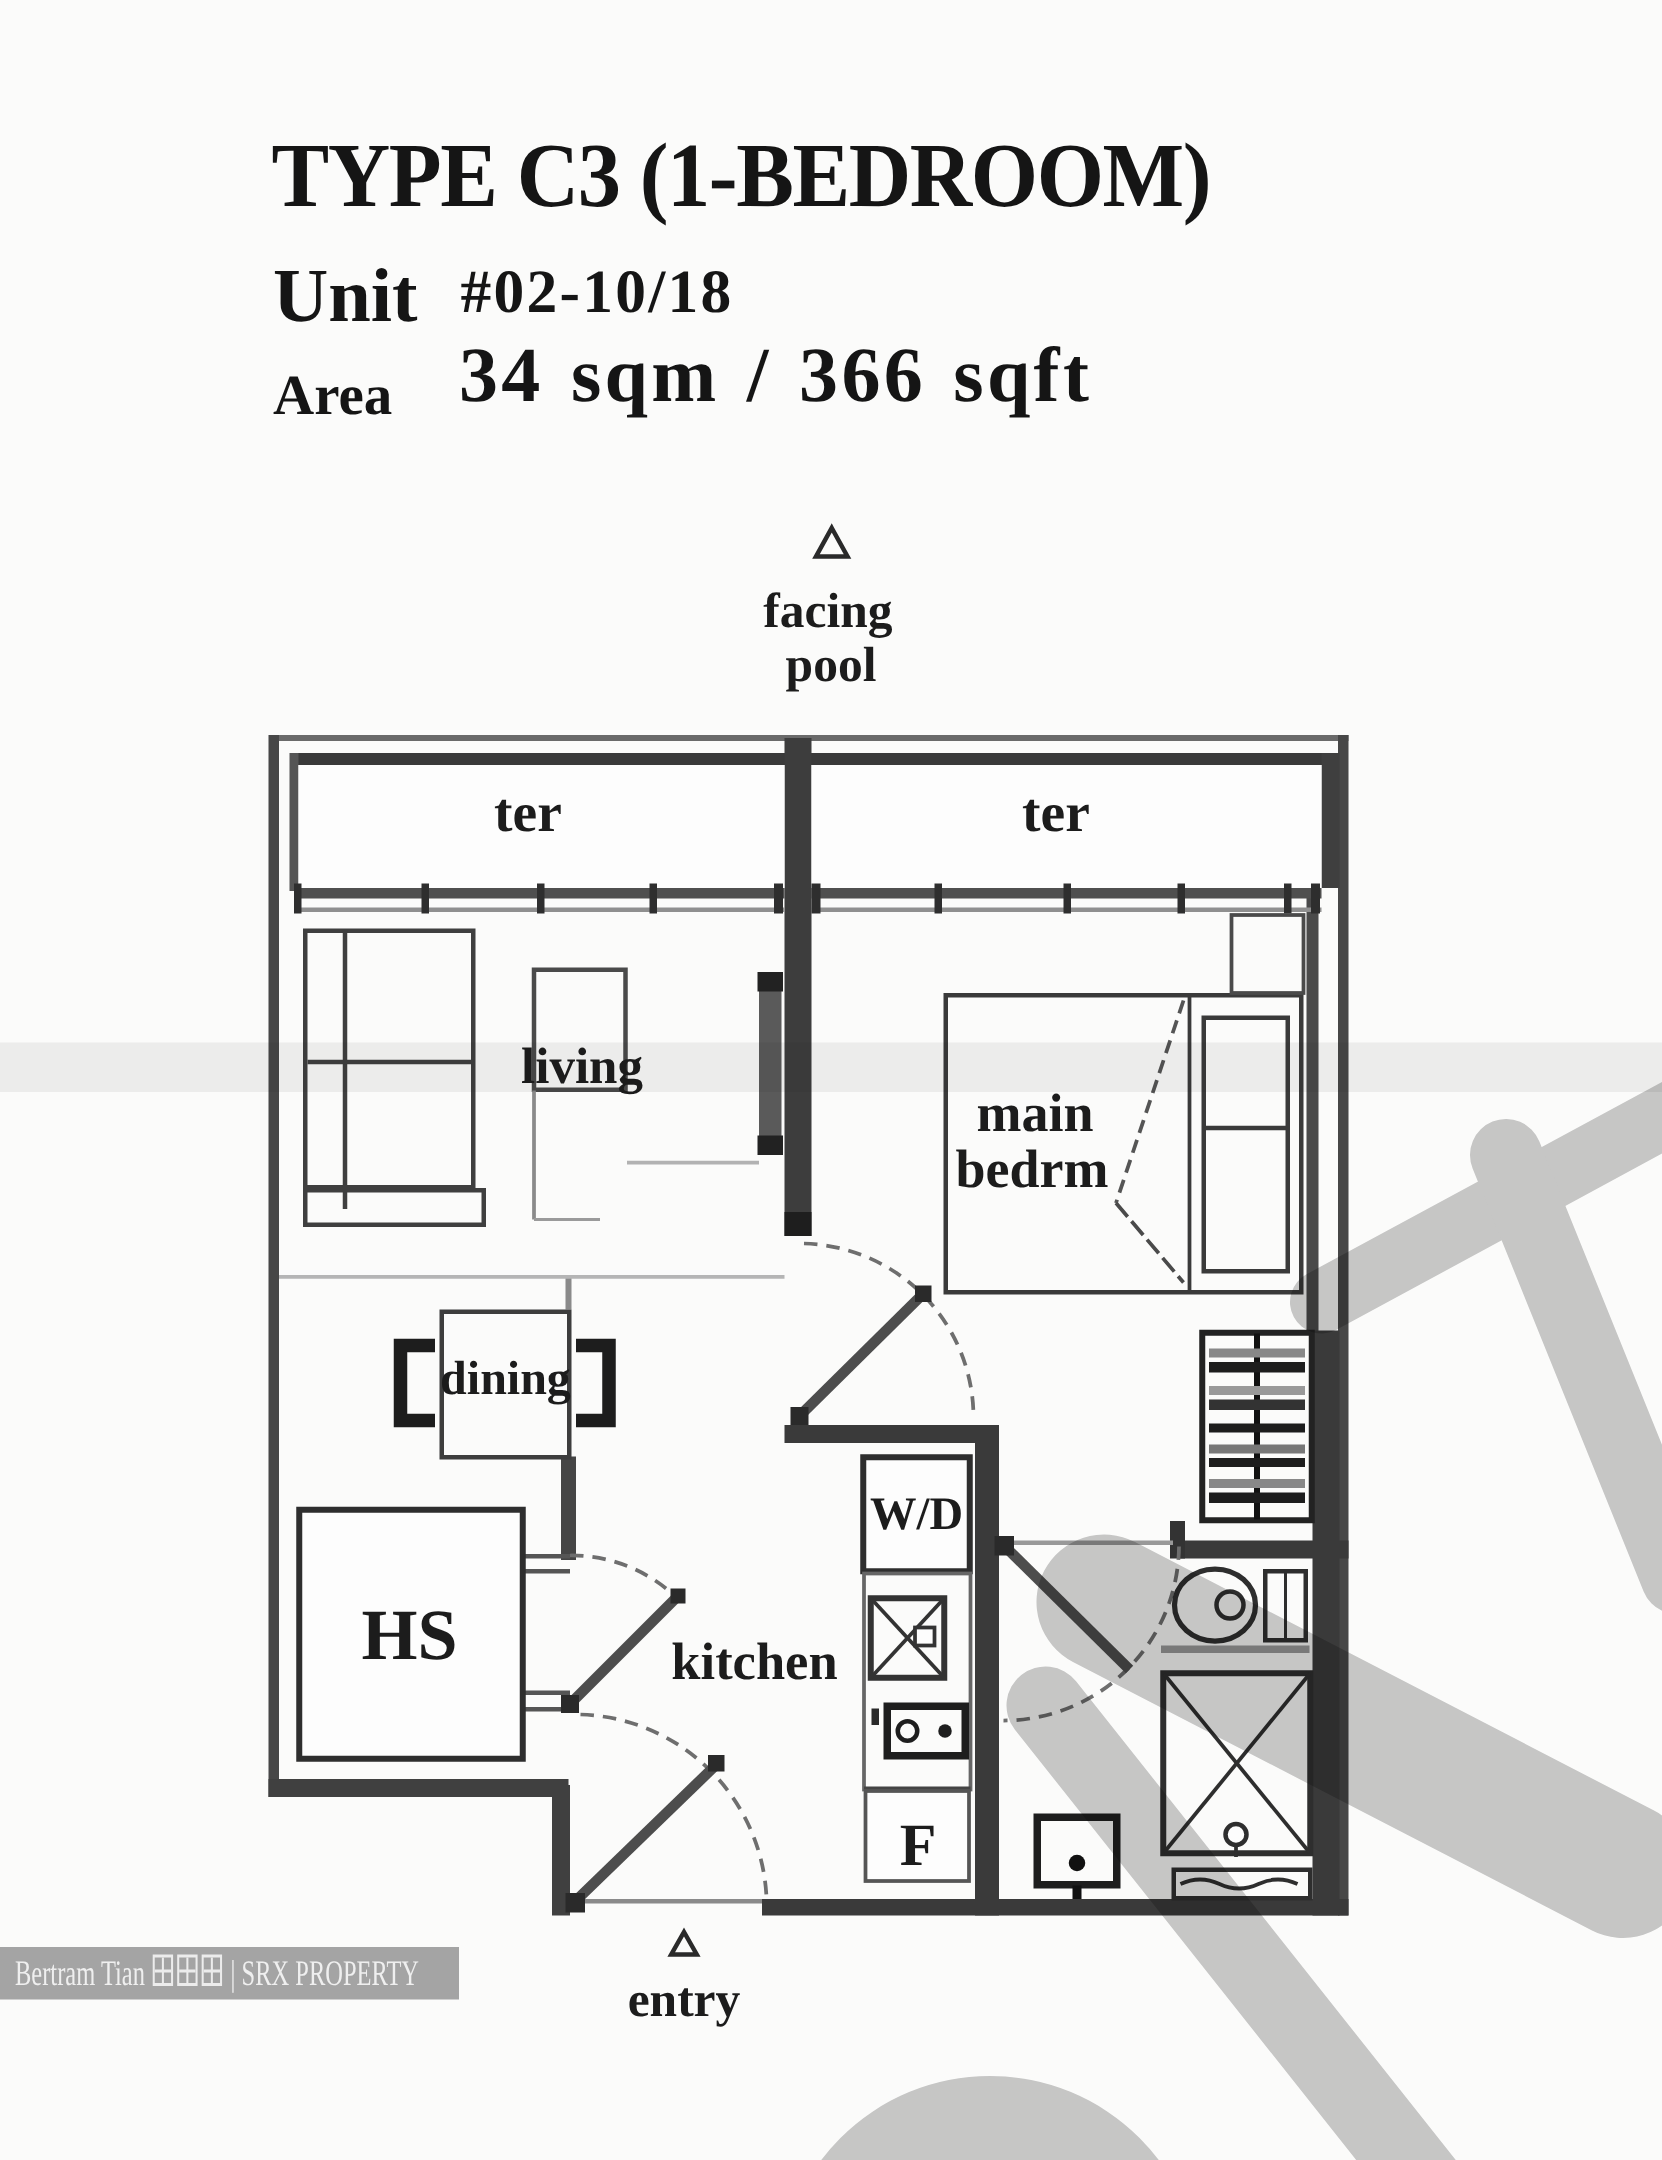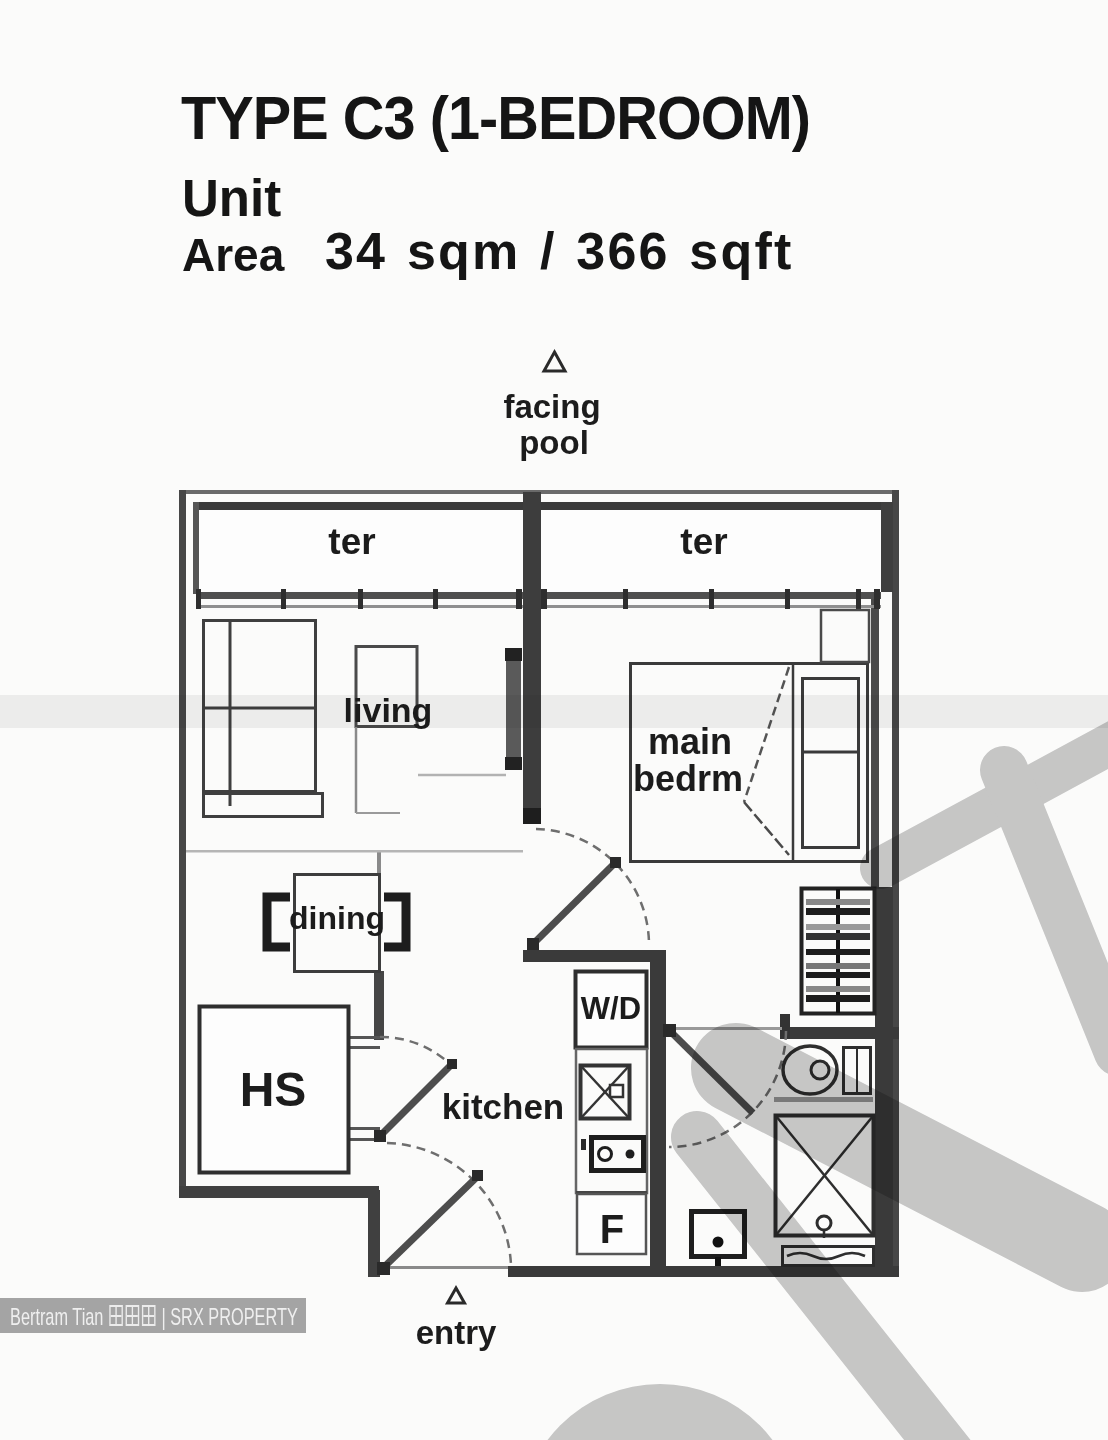--- a/index.html
+++ b/index.html
@@ -1,35 +1,36 @@
 <!DOCTYPE html>
 <html><head>
 <meta charset="utf-8">
 <style>
   html,body{margin:0;padding:0;background:#ffffff;}
   .page{position:relative;width:1108px;height:1440px;background:#fbfbfa;overflow:hidden;filter:blur(0.45px);
-        font-family:Liberation Sans, sans-serif;}
+        font-family:Liberation Serif, serif;}
   .hdr{position:absolute;color:#151515;}
   .cjk{display:inline-block;width:16px;height:17px;margin:0 2px;vertical-align:-1px;
        border:2px solid #ececec;
        background:linear-gradient(#ececec,#ececec) 50% 0/2px 100% no-repeat,
                   linear-gradient(#ececec,#ececec) 0 55%/100% 2px no-repeat;}
 </style>
 </head>
 <body>
 <div class="page">
 
 <div class="hdr" style="left:181px;top:83px;font-size:61px;font-weight:700;letter-spacing:-1px;transform:scaleX(0.945);transform-origin:left top;white-space:nowrap;">TYPE C3 (1-BEDROOM)</div>
 
 <div class="hdr" style="left:182px;top:169px;font-size:51px;font-weight:700;">Unit</div>
 
-
-<div class="hdr" style="left:182px;top:228px;font-size:46px;font-weight:700;">Area</div>
-
-<div class="hdr" style="left:306px;top:221px;font-size:52px;font-weight:700;letter-spacing:2.2px;word-spacing:3px;margin-left:19px;">34 sqm / 366 sqft</div>
+<div class="hdr" style="left:307px;top:170px;font-size:41px;font-weight:700;letter-spacing:1.5px;">#02-10/18</div>
+
+<div class="hdr" style="left:182px;top:242px;font-size:38px;font-weight:700;">Area</div>
+
+<div class="hdr" style="left:306px;top:221px;font-size:52px;font-weight:700;letter-spacing:2.2px;word-spacing:3px;">34 sqm / 366 sqft</div>
 
 <svg width="1108" height="1440" viewBox="0 0 1108 1440" style="position:absolute;left:0;top:0;">
 
 <g>
         <path d="M 554.5 352 L 565 371 L 544 371 Z" fill="none" stroke="#2a2a2a" stroke-width="3"></path>
       </g>
 
 <g>
         <text x="552" y="418" font-size="33" font-weight="600" text-anchor="middle" fill="#1c1c1c">facing</text>
 <text x="554" y="454" font-size="33" font-weight="600" text-anchor="middle" fill="#1c1c1c">pool</text>

